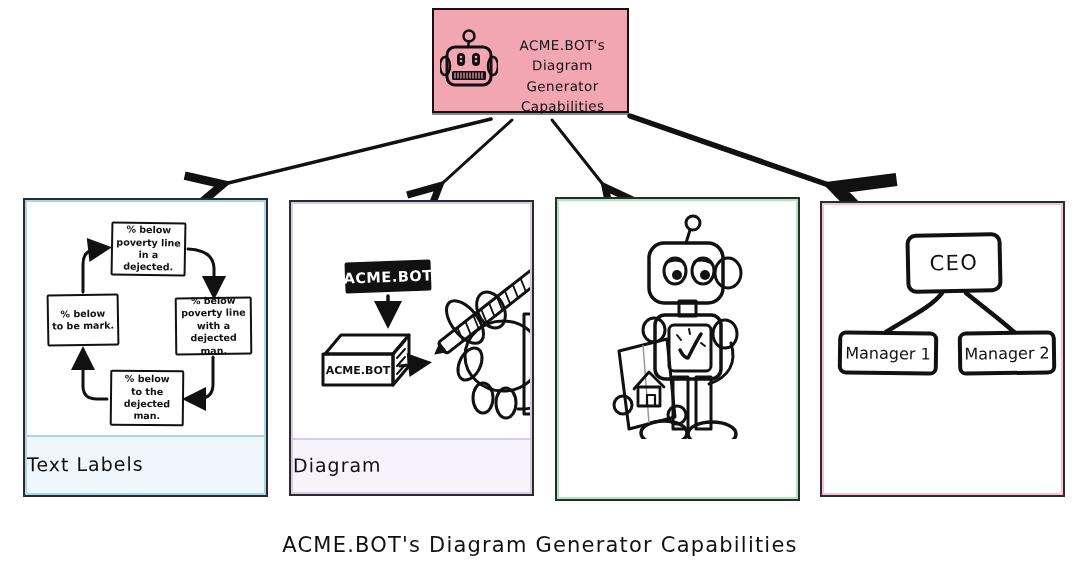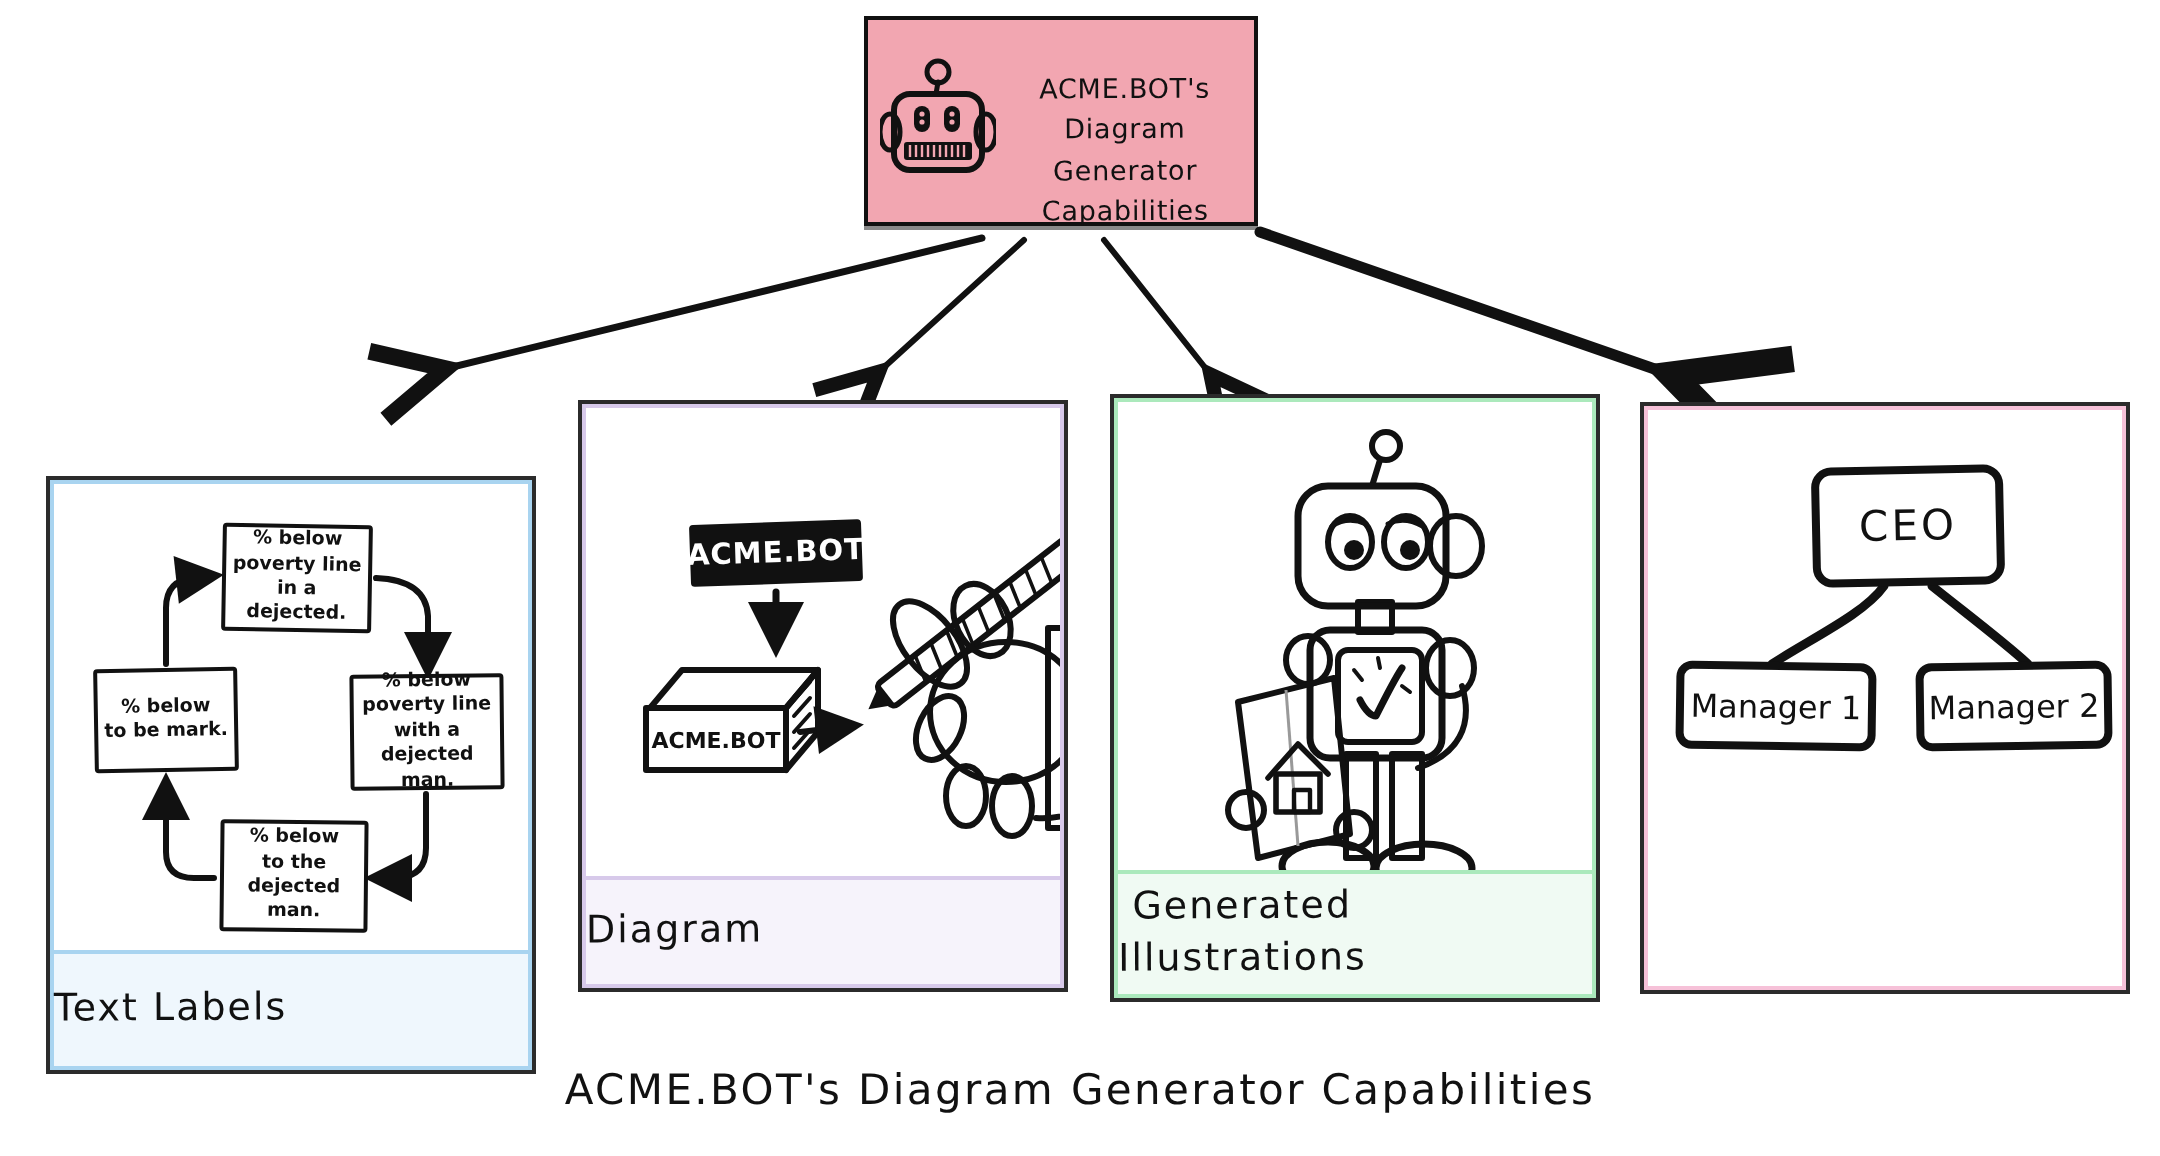--- a/index.html
+++ b/index.html
@@ -94,21 +94,21 @@
     <marker id="barb" markerWidth="16" markerHeight="16" refX="4" refY="7" orient="auto">
       <path d="M 12,2 L 2,7 L 12,12" fill="none" stroke="#111" stroke-width="2.4"></path>
     </marker>
   </defs>
   <line x1="491" y1="119" x2="216" y2="186" class="ink" stroke-width="3.5" marker-end="url(#barb)"></line>
   <line x1="512" y1="120" x2="435" y2="190" class="ink" stroke-width="3" marker-end="url(#barb)"></line>
   <line x1="552" y1="120" x2="609" y2="192" class="ink" stroke-width="3" marker-end="url(#barb)"></line>
   <line x1="630" y1="116" x2="846" y2="191" class="ink" stroke-width="5.5" marker-end="url(#barb)"></line>
 </svg>
 
-<div class="panel" style="left:23px; top:198px; width:245px; height:299px;margin-top:40px;">
+<div class="panel" style="left:23px; top:198px; width:245px; height:299px;">
   <div class="panel-inner" style="border-color: rgb(169, 212, 240);">
     <div class="panel-content">
       <svg width="237" height="231" viewBox="0 0 237 231">
         <defs>
           <marker id="tri" markerWidth="10" markerHeight="10" refX="7" refY="5" orient="auto">
             <path d="M 1,1 L 9,5 L 1,9 z" fill="#111"></path>
           </marker>
         </defs>
         <path d="M 56,90 L 56,62 Q 56,48 70,47 L 79,46" class="ink" stroke-width="3" marker-end="url(#tri)"></path>
         <path d="M 161,47 Q 186,48 187,66 L 187,92" class="ink" stroke-width="3" marker-end="url(#tri)"></path>
@@ -243,24 +243,20 @@
         <line x1="131" y1="29" x2="127" y2="42" class="ink" stroke-width="3"></line>
         <rect x="90" y="42" width="74" height="60" rx="15" fill="#fff" class="ink" stroke-width="3.5"></rect>
         <ellipse cx="116" cy="70" rx="11" ry="13" fill="#fff" class="ink" stroke-width="3"></ellipse>
         <ellipse cx="144" cy="70" rx="11" ry="13" fill="#fff" class="ink" stroke-width="3"></ellipse>
         <circle cx="118" cy="74" r="5" fill="#111"></circle>
         <circle cx="146" cy="74" r="5" fill="#111"></circle>
         <path d="M 107,62 Q 115,57 124,61" class="ink" stroke-width="2.4"></path>
         <path d="M 135,61 Q 143,57 152,62" class="ink" stroke-width="2.4"></path>
       </svg>
     </div>
-    <div class="panel-footer" style="height: 62px; background-color: rgb(240, 250, 243); border-top-color: rgb(171, 233, 188);">
-      <div class="panel-caption">Generated
-Illustrations</div>
-    </div>
   </div>
 </div>
 
 <div class="panel" style="left:820px; top:201px; width:245px; height:296px;">
   <div class="panel-inner" style="border-color: rgb(246, 193, 216);">
     <div class="panel-content">
       <svg width="237" height="234" viewBox="0 0 237 234">
         <path d="M 118,88 C 108,102 82,114 62,127" class="ink" stroke-width="4.5"></path>
         <path d="M 142,88 C 162,104 178,116 190,127" class="ink" stroke-width="4.5"></path>
       </svg>

